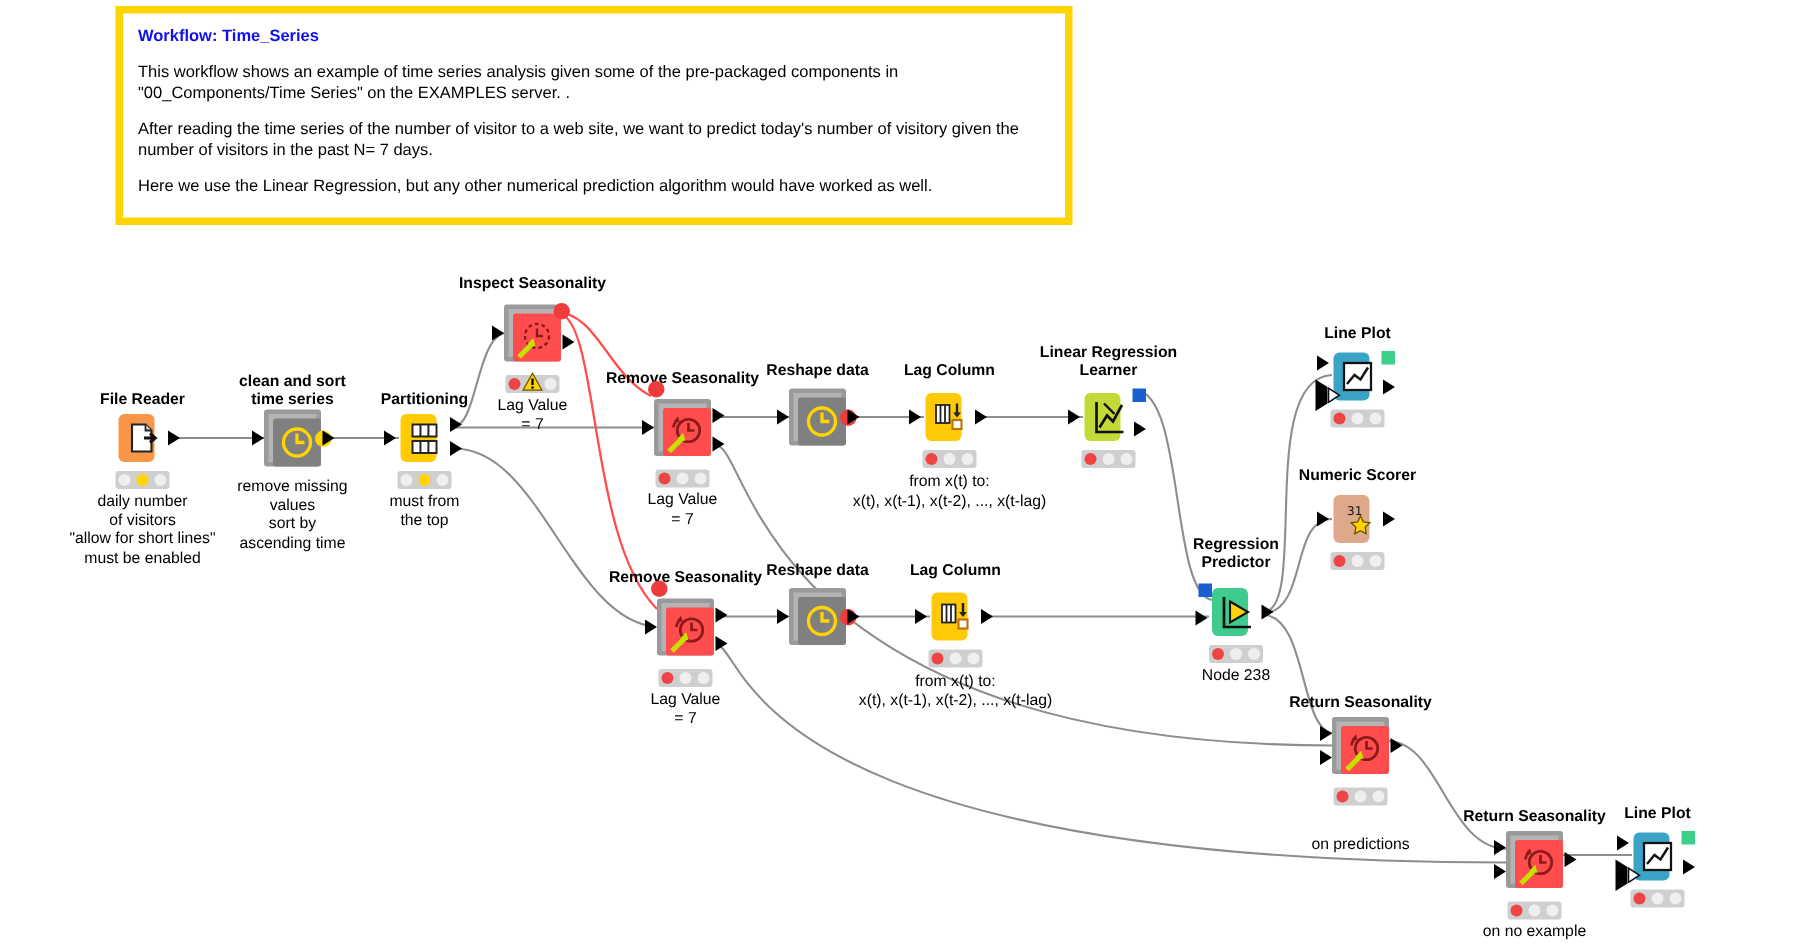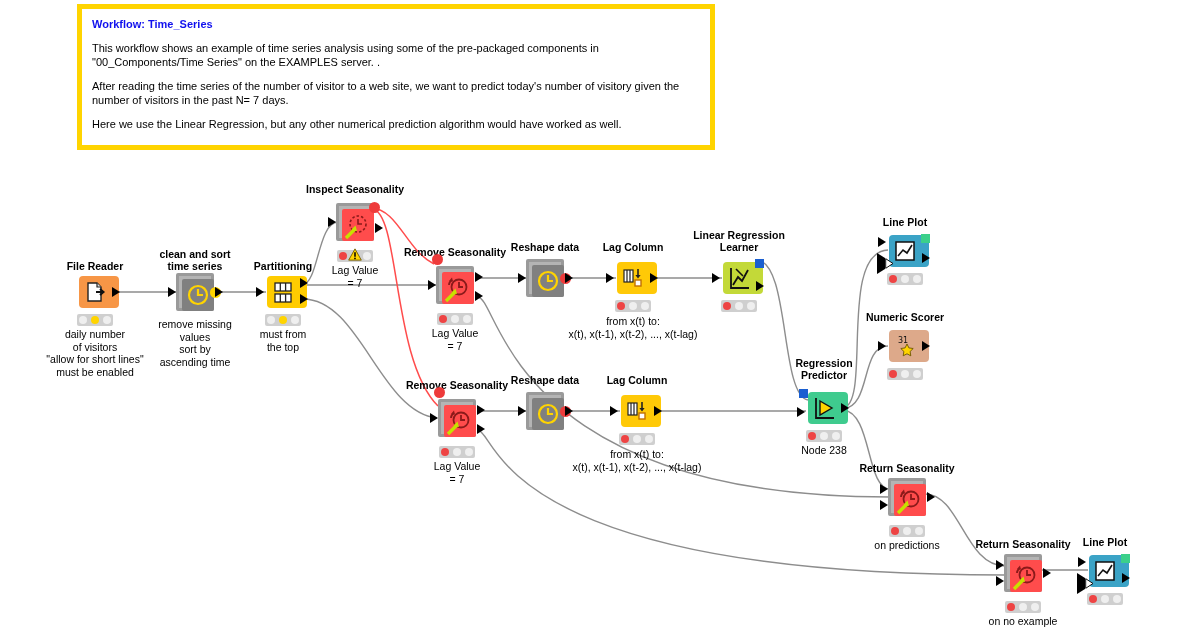--- a/index.html
+++ b/index.html
@@ -12,21 +12,21 @@
   #annotation .inner{background:#ffffff;width:100%;height:100%;box-sizing:border-box;
               padding:8px 10px 6px 10px;}
   #annotation .atitle{color:#1010ee;font-weight:bold;font-size:11px;line-height:14px;}
   #annotation p{margin:10px 0 0 0;font-size:11px;line-height:14px;color:#000;}
 
   
   #edges{position:absolute;left:0;top:0;width:1200px;height:630px;pointer-events:none;}
 
   
   .node{position:absolute;}
-  .nbody{position:absolute;width:40px;height:32px;border-radius:4px;left:0;top:0;
+  .nbody{position:absolute;width:24px;height:32px;border-radius:4px;left:0;top:0;
          box-sizing:border-box;}
   .nbody.framed{border-radius:2px;border:3px solid #9a9a9a;background:#b4b4b4;
          width:38px;height:38px;left:-3px;top:-3px;}
   .nbody.framed .inner32{position:absolute;left:0;top:0;width:32px;height:32px;
          border-radius:2px;}
   .ntitle{position:absolute;font-size:10.5px;font-weight:bold;white-space:nowrap;
           text-align:center;line-height:12px;}
 
   
   .status{position:absolute;width:36px;height:12px;background:#cfcfcf;border-radius:2px;
@@ -46,21 +46,21 @@
   .dot{position:absolute;width:11px;height:11px;border-radius:50%;background:#ee3b3b;}
 
   .cap{position:absolute;font-size:10.5px;line-height:12.5px;text-align:center;white-space:nowrap;}
 </style>
 </head>
 <body>
 
 <div id="annotation">
   <div class="inner">
     <div class="atitle">Workflow: Time_Series</div>
-    <p>This workflow shows an example of time series analysis using some of the pre-packaged      components  in "00_Components/Time Series"  on the EXAMPLES server. .</p>
+    <p>This workflow shows an example of time series analysis given some of the pre-packaged      components  in "00_Components/Time Series"  on the EXAMPLES server. .</p>
     <p>After reading the time series of the number of visitor to a web site, we want to predict today's number of visitory given the number of visitors in the past N= 7 days.</p>
     <p>Here we use the Linear Regression, but any other numerical prediction algorithm would have worked as well.</p>
   </div>
 </div>
 
 <svg id="edges" viewBox="0 0 1200 630" xmlns="http://www.w3.org/2000/svg">
   <g fill="none" stroke="#8d8d8d" stroke-width="1.4">
 
     <path d="M114,292 L178,292"></path>
 
@@ -441,21 +441,21 @@
     </div>
   </div>
   <div class="port" style="left:-11px;top:3px;"></div>
   <div class="port" style="left:-11px;top:19px;"></div>
   <div class="port" style="left:36px;top:11px;"></div>
   <div class="status" style="left:-2px;top:44px;">
     <i class="red"></i>
       <i></i>
       <i></i>
   </div>
-  <div class="cap" style="left:-26px;top:58px;width:84px;">on predictions</div>
+  <div class="cap" style="left:-26px;top:76px;width:84px;">on predictions</div>
 </div>
 
 <div class="node" style="left:1007px;top:557px;">
   <div class="ntitle" style="left:-40px;top:-19px;width:112px;">Return Seasonality</div>
   <div class="nbody framed">
     <div class="inner32" style="left:3px;top:3px;background:#FF4C4C;">
       <svg width="32" height="32" viewBox="0 0 32 32">
         <circle cx="17" cy="15" r="7.5" fill="none" stroke="#8b1a1a" stroke-width="1.8"></circle>
         <path d="M17 10 v5 h4" stroke="#8b1a1a" stroke-width="1.8" fill="none"></path>
         <path d="M10 8 q-3 2 -3 5" stroke="#8b1a1a" stroke-width="1.8" fill="none"></path>

